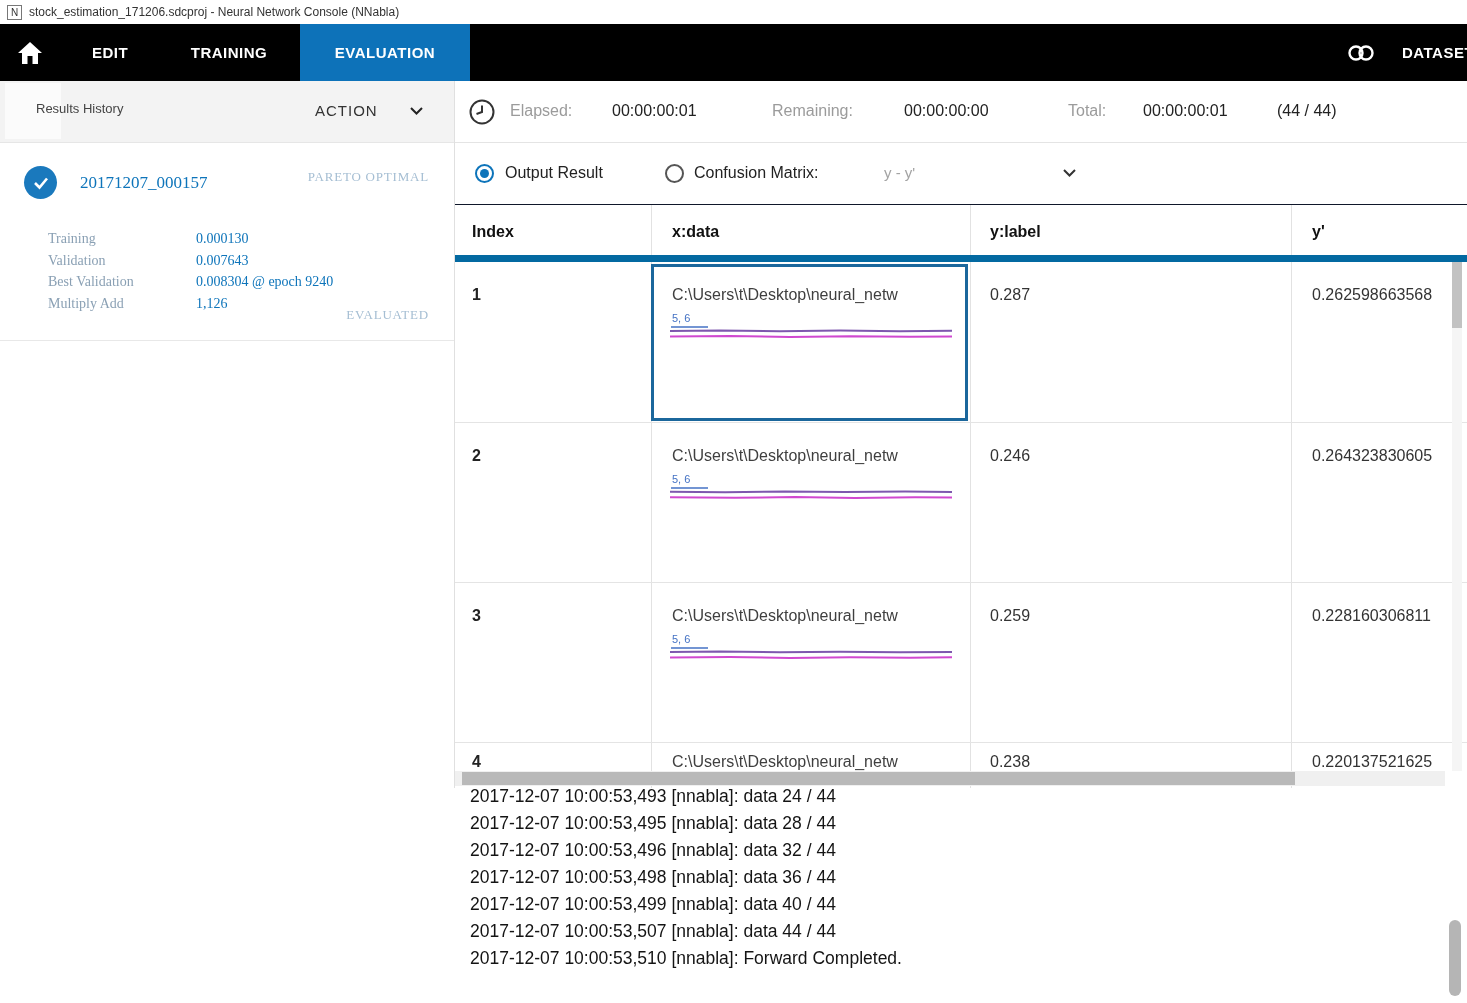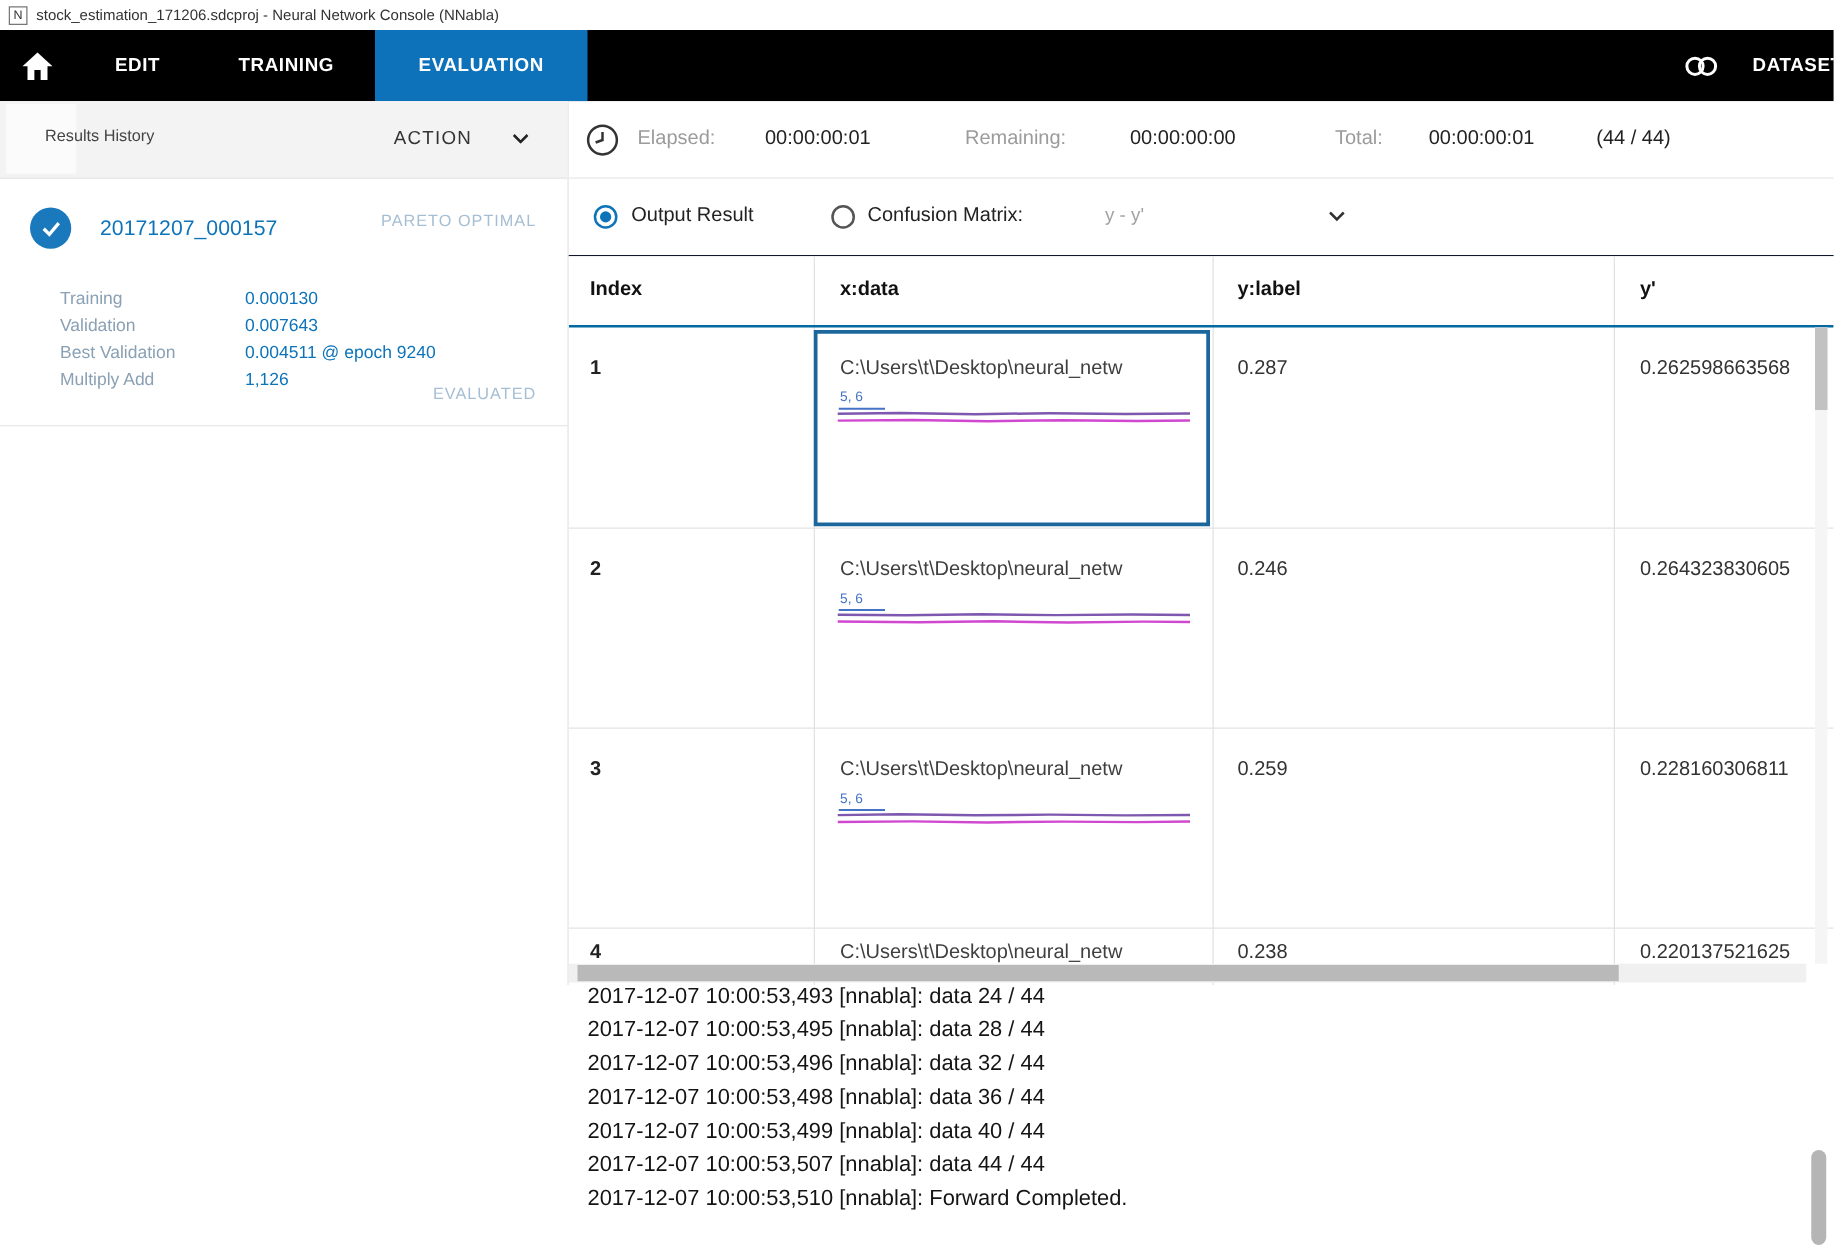--- a/index.html
+++ b/index.html
@@ -21,21 +21,21 @@
   #nav-link-icon { position:absolute; left:1338px; top:0; width:46px; height:57px; display:flex; align-items:center; justify-content:center; cursor:pointer; }
   #nav-dataset { position:absolute; left:1402px; top:0; height:57px; display:flex; align-items:center; color:#fff; font-size:15px; font-weight:700; letter-spacing:0.5px; white-space:nowrap; cursor:pointer; }
 
   
   #sidebar { position:absolute; left:0; top:81px; width:455px; height:922px; background:#fff; border-right:1px solid #e0e0e0; }
   #sidebar-header { position:absolute; left:0; top:0; width:100%; height:62px; background:#f3f3f3; border-bottom:1px solid #e6e6e6; }
   #home-ghost { position:absolute; left:5px; top:2px; width:56px; height:56px; background:rgba(255,255,255,0.65); }
   #sidebar-title { position:absolute; left:18px; top:20px; font-size:13px; color:#444;margin-left:18px; }
   #action-btn { position:absolute; left:315px; top:21px; display:flex; align-items:center; gap:32px; font-size:15px; color:#333; letter-spacing:1px; cursor:pointer; }
 
-  #result-item { position:absolute; left:0; top:62px; width:100%; height:198px; border-bottom:1px solid #e8e8e8; cursor:pointer; }
+  #result-item { position:absolute; left:0; top:62px; width:100%; height:198px; border-bottom:1px solid #e8e8e8; cursor:pointer;font-family:Liberation Serif, serif; }
   #check-circle { position:absolute; left:24px; top:23px; width:33px; height:33px; border-radius:50%; background:#1a79bd; display:flex; align-items:center; justify-content:center; }
   #result-name { position:absolute; left:80px; top:30px; font-size:17px; color:#0d74ba; }
   #pareto-badge { position:absolute; right:25px; top:26px; font-size:13px; color:#a5bed3; letter-spacing:0.8px; }
   #metrics { position:absolute; left:20px; top:85px; font-size:14px; }
   .metric-row { height:21.5px; line-height:21.5px;margin-left:28px; }
   .m-label { display:inline-block; width:148px; color:#8aa0b4; }
   .m-value { color:#0d74ba; }
   #evaluated-badge { position:absolute; right:25px; top:164px; font-size:13px; color:#a5bed3; letter-spacing:0.8px; }
 
   
@@ -53,21 +53,21 @@
   .radio-label { position:absolute; top:21px; font-size:16px; color:#222; cursor:pointer; }
   #label-output { left:50px; }
   #label-confusion { left:239px; }
   #matrix-select { position:absolute; left:429px; top:21px; width:200px; font-size:15px; color:#a3a3a3; text-align:left; cursor:pointer; }
   #matrix-chevron { position:absolute; left:608px; top:26px; }
 
   
   #table { position:absolute; left:455px; top:205px; width:1012px; height:583px; background:#fff; overflow:hidden; }
   .col-sep { position:absolute; top:0; bottom:0; width:1px; background:#e2e2e2; }
   #sep1 { left:196px; } #sep2 { left:515px; } #sep3 { left:836px; }
-  #thead { position:relative; height:57px; border-bottom:2px solid #0369a1; }
+  #thead { position:relative; height:57px; border-bottom:7px solid #0369a1; }
   .th { position:absolute; top:18px; font-size:16px; font-weight:700; color:#111; }
   #th0 { left:17px; } #th1 { left:217px; } #th2 { left:535px; } #th3 { left:857px; }
   .trow { position:relative; border-bottom:1px solid #e4e4e4; overflow:hidden; }
   #row1 { height:161px; } #row2 { height:160px; } #row3 { height:160px; }
   #row4 { height:45px; border-bottom:none; }
   .c-index { position:absolute; left:17px; top:24px; font-size:16px; font-weight:700; color:#222; }
   .c-path { position:absolute; left:217px; top:24px; width:288px; font-size:16px; color:#3f3f3f; white-space:nowrap; overflow:hidden; }
   .c-ylabel { position:absolute; left:535px; top:24px; font-size:16px; color:#333; }
   .c-yprime { position:absolute; left:857px; top:24px; width:140px; font-size:16px; color:#333; white-space:nowrap; overflow:hidden; }
   #row4 .c-index, #row4 .c-path, #row4 .c-ylabel, #row4 .c-yprime { top:10px; }
@@ -136,21 +136,21 @@
       <div id="result-name">20171207_000157</div>
       <div id="pareto-badge">PARETO OPTIMAL</div>
       <div id="metrics">
         <div class="metric-row">
           <span class="m-label">Training</span><span class="m-value">0.000130</span>
         </div>
         <div class="metric-row">
           <span class="m-label">Validation</span><span class="m-value">0.007643</span>
         </div>
         <div class="metric-row">
-          <span class="m-label">Best Validation</span><span class="m-value">0.004511 @ epoch 9240</span>
+          <span class="m-label">Best Validation</span><span class="m-value">0.008304 @ epoch 9240</span>
         </div>
         <div class="metric-row">
           <span class="m-label">Multiply Add</span><span class="m-value">1,126</span>
         </div>
       </div>
       <div id="evaluated-badge">EVALUATED</div>
     </div>
   </div>
 
   <div id="statusbar">

